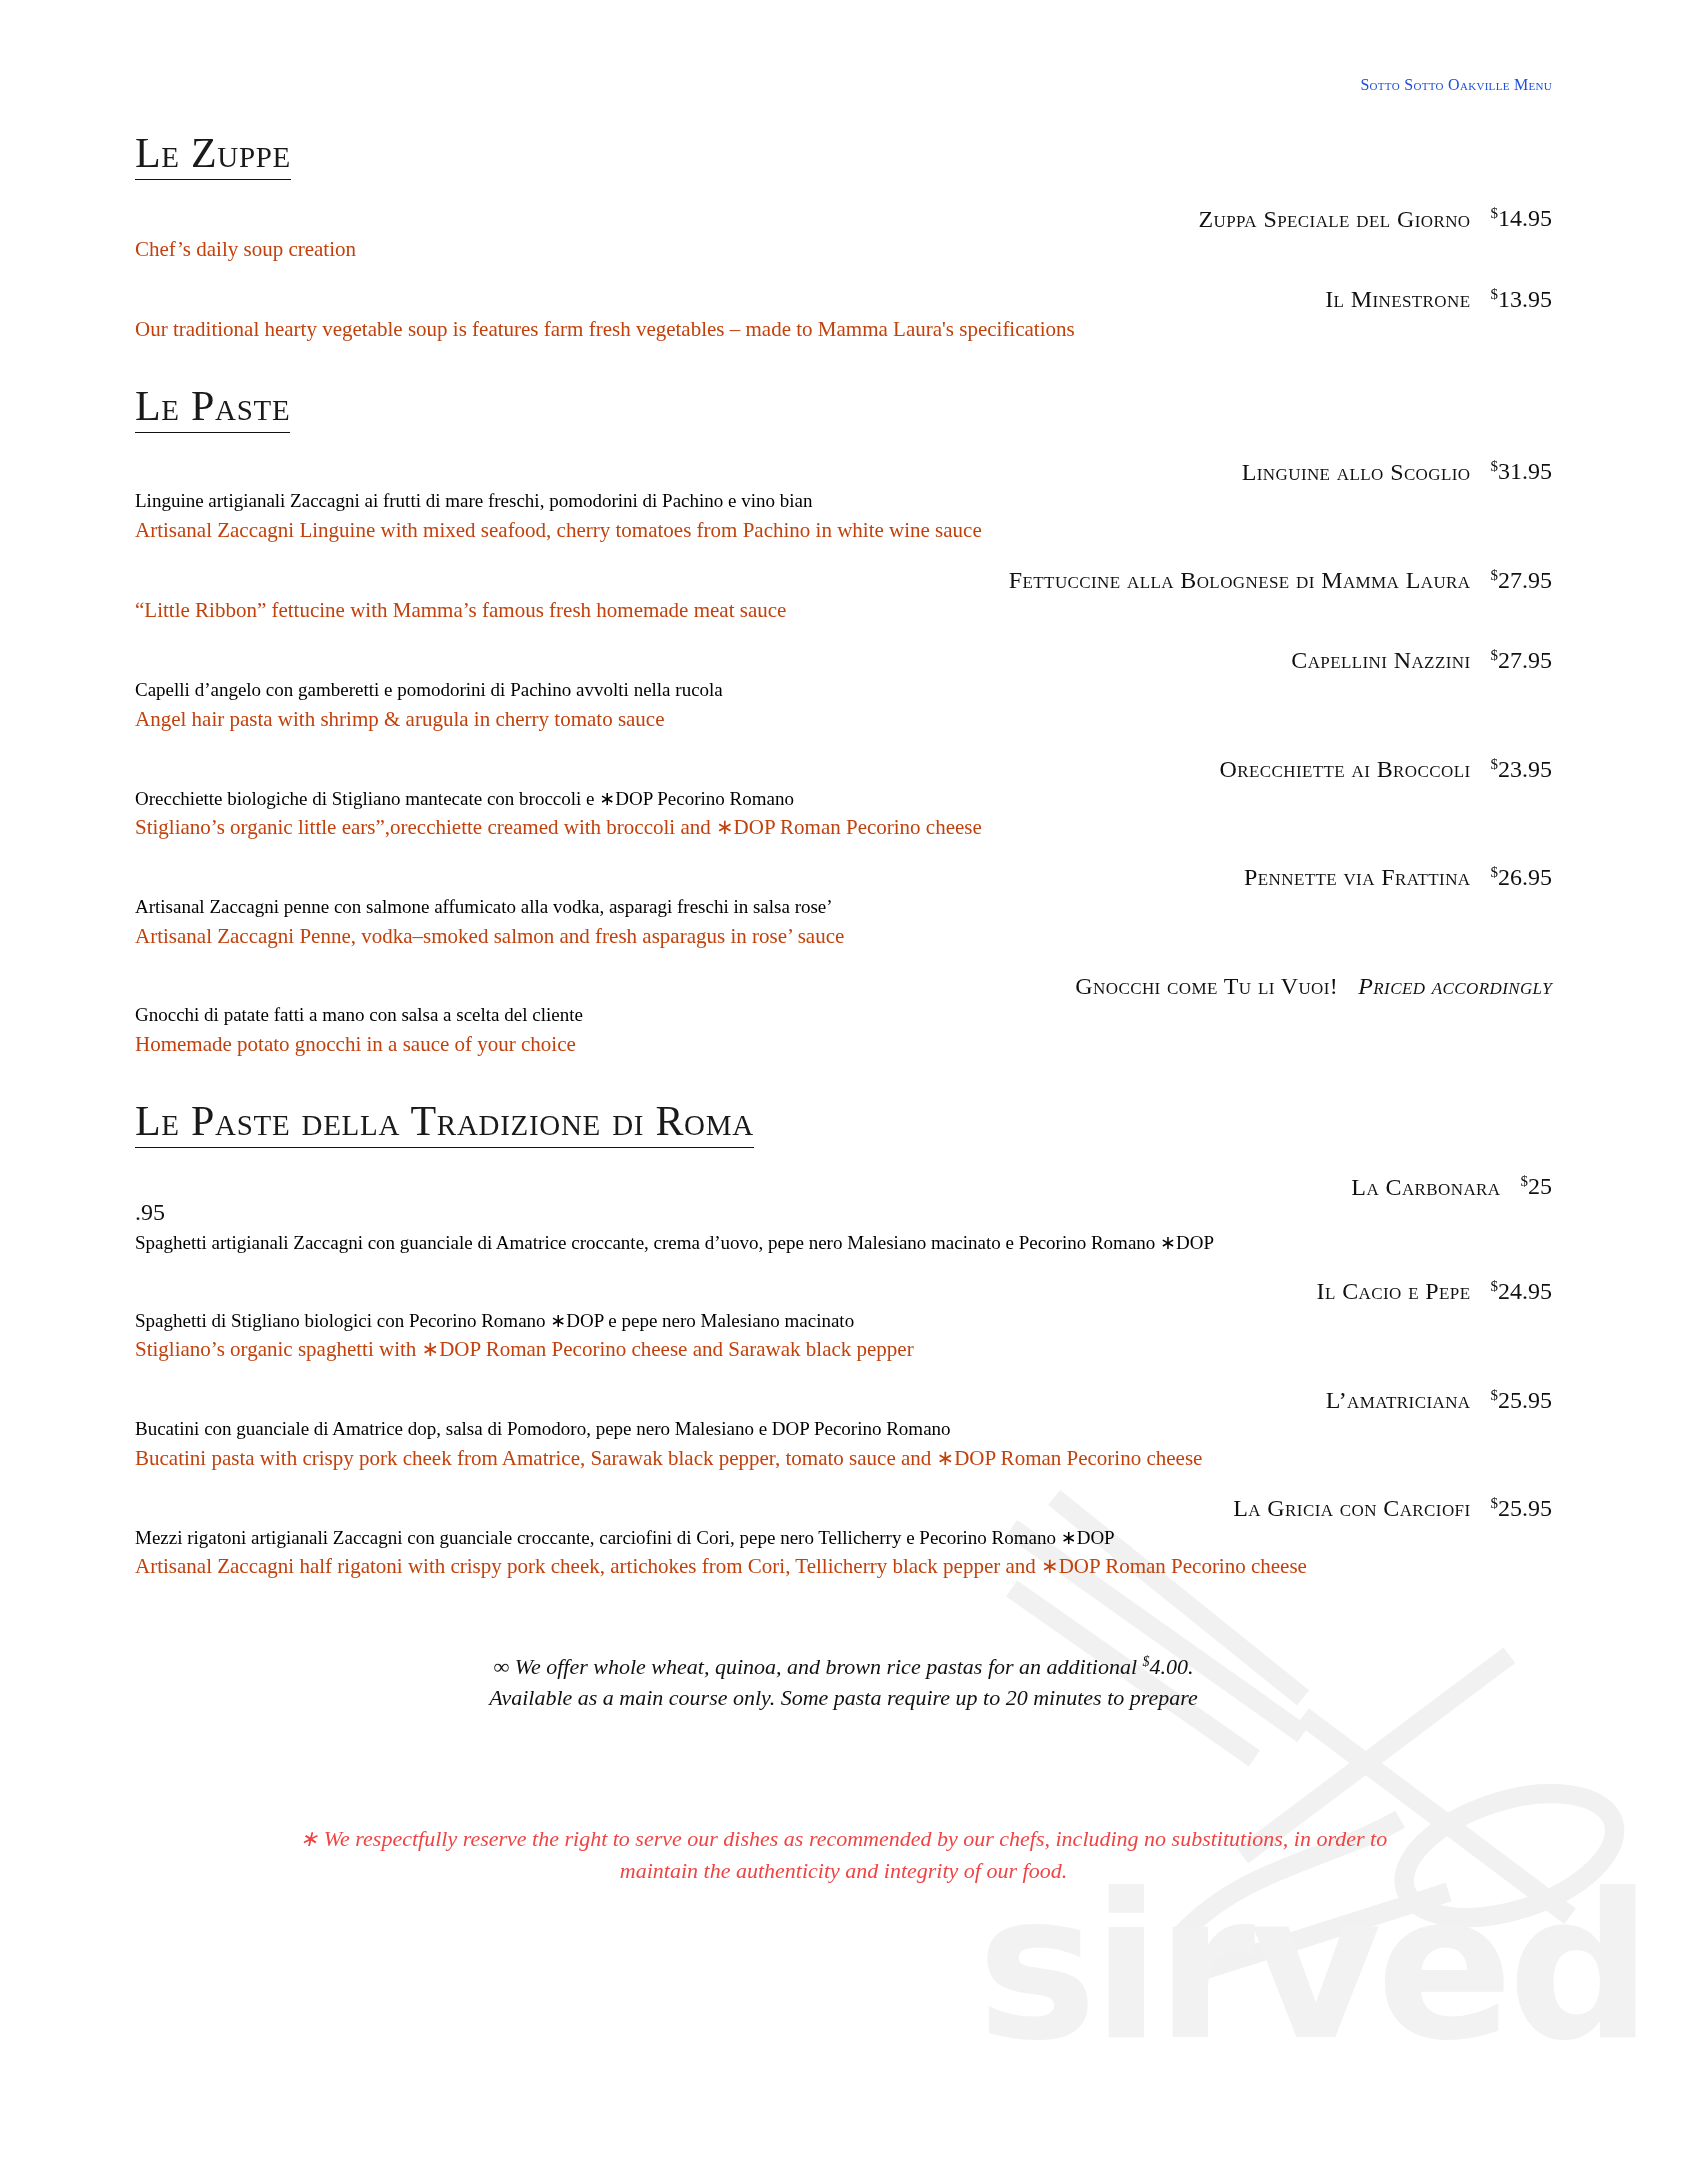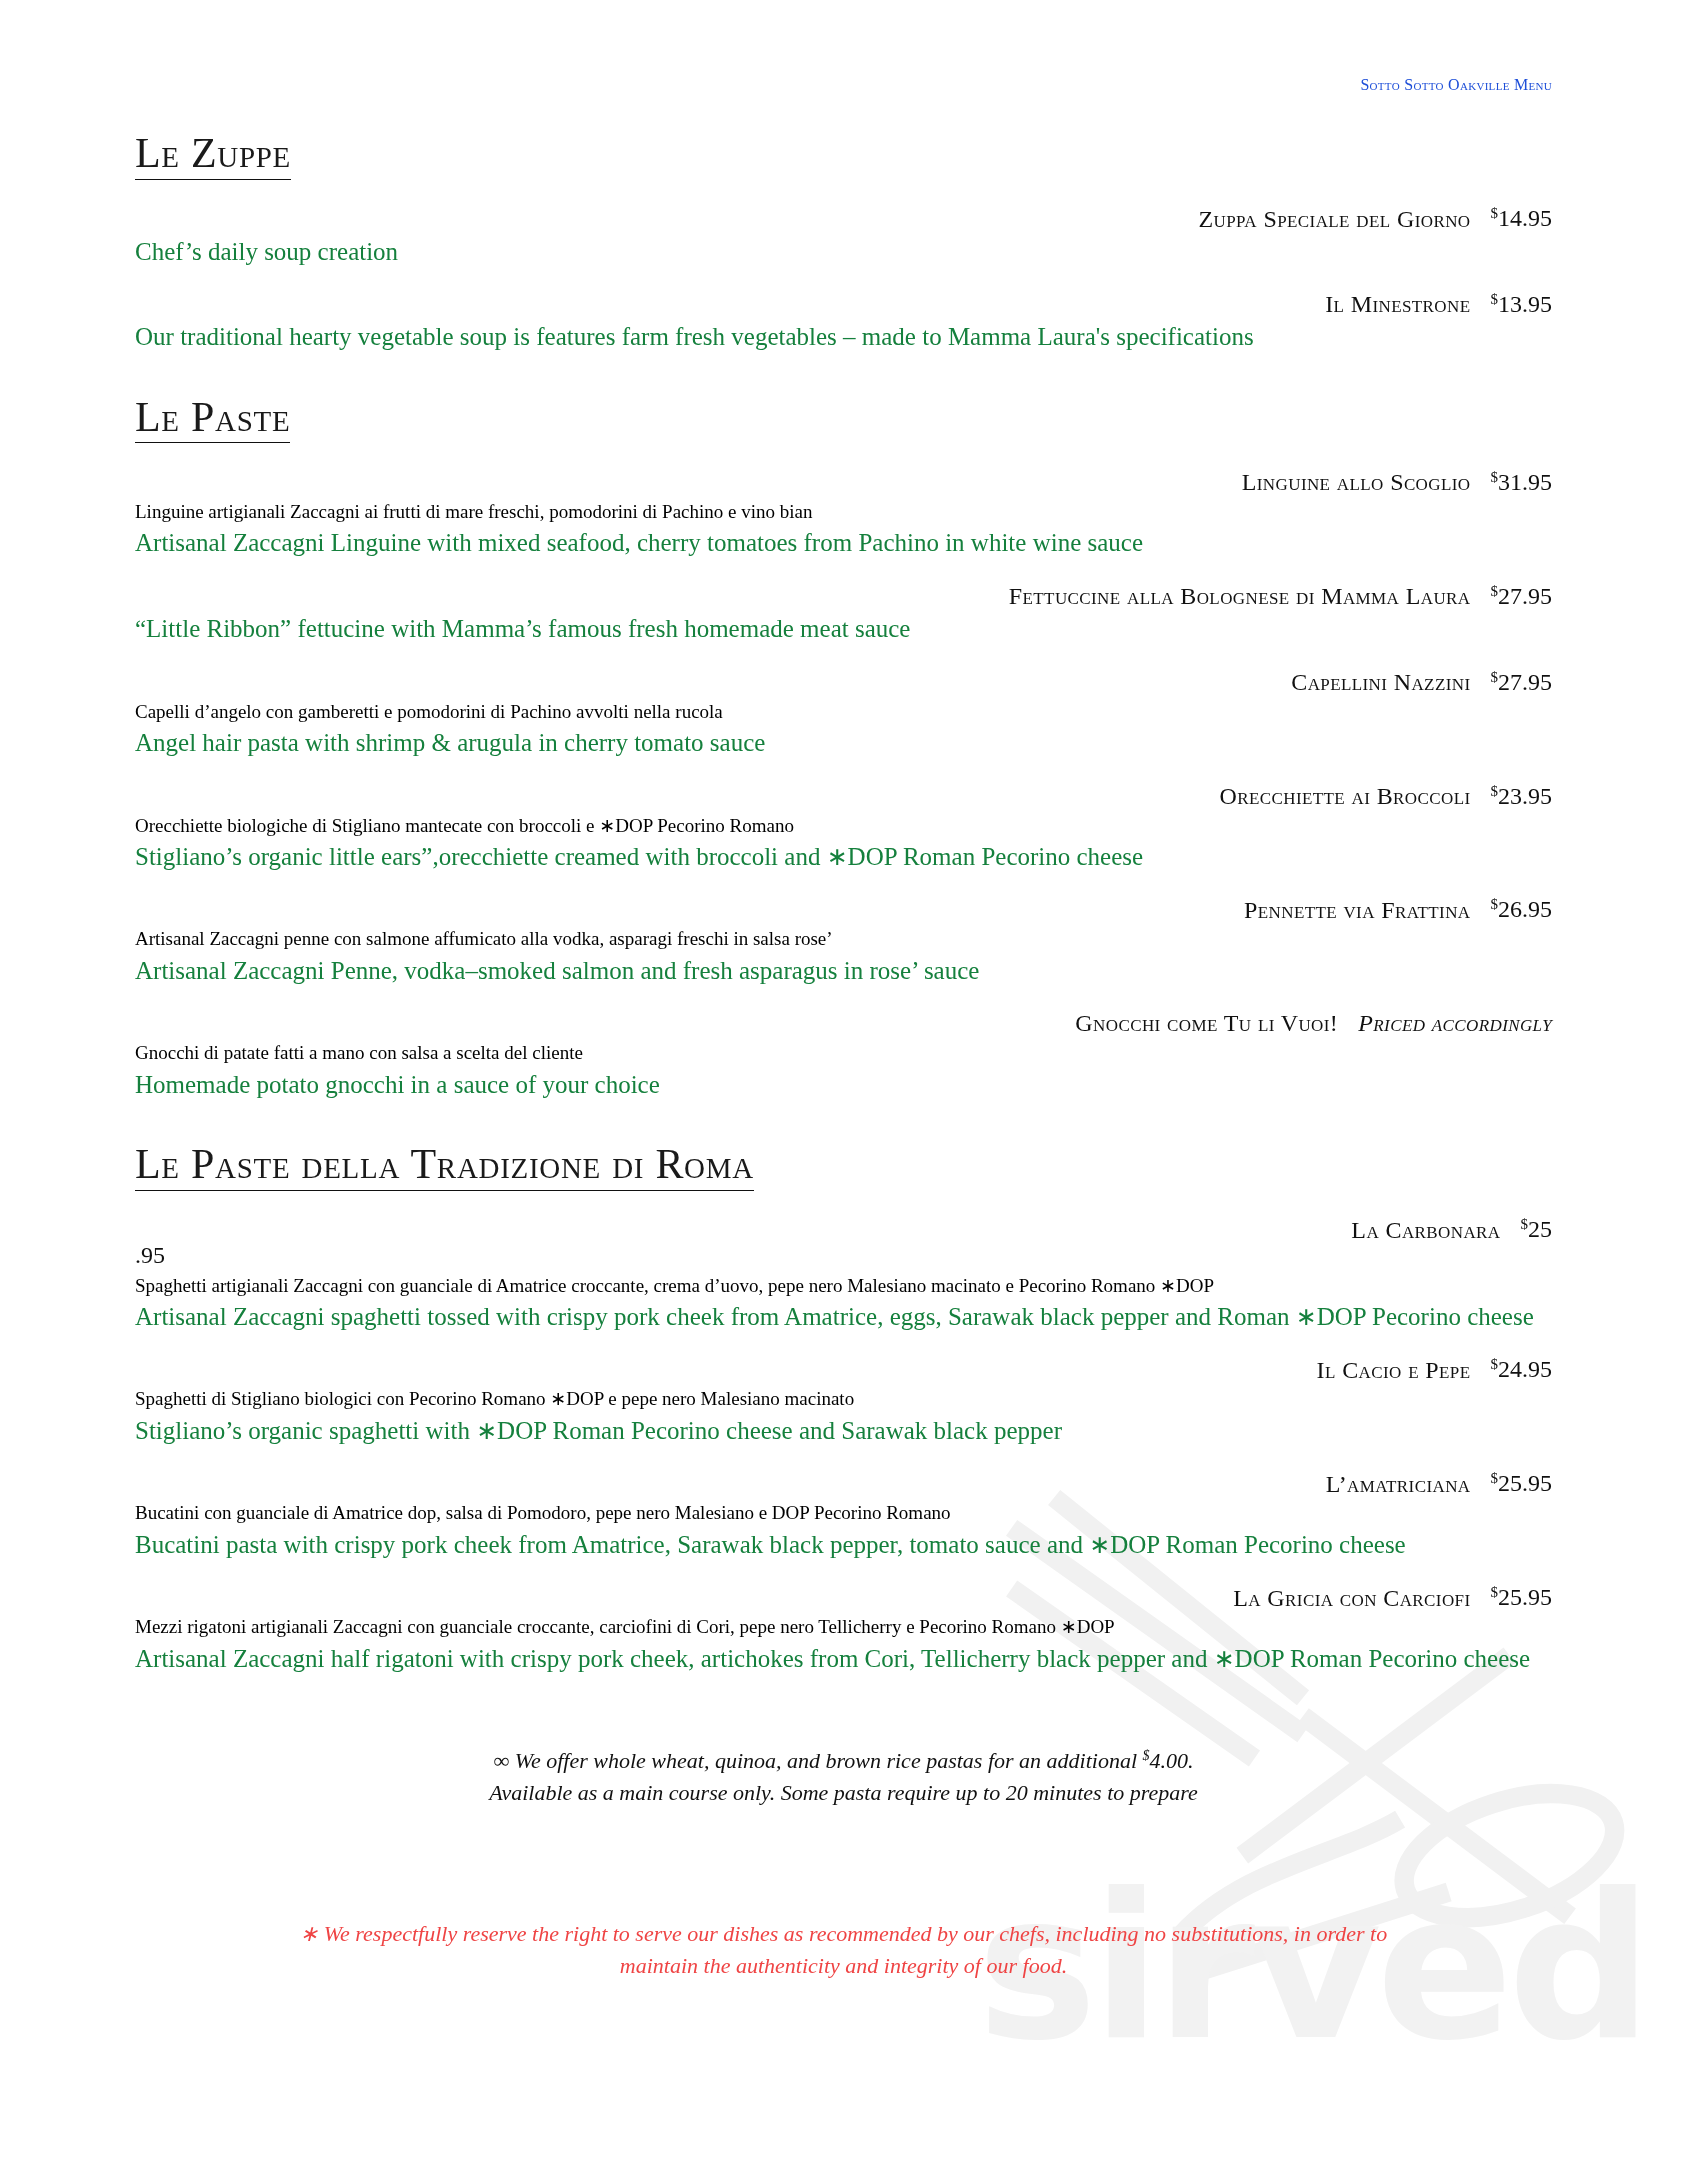--- a/index.html
+++ b/index.html
@@ -112,24 +112,24 @@
     line-height: 1.15;
     margin-top: -1.3px;
   }
   .desc-it {
     font-size: 19px;
     line-height: 1.34;
     margin-top: 2.7px;
     color: #000000;
   }
   .desc-en {
-    font-size: 25px;
+    font-size: 21px;
     line-height: 1.34;
     margin-top: 2px;
-    color: #15803d;
+    color: #c2410c;
   }
 
   
   .notes {
     text-align: center;
     font-style: italic;
     font-size: 22px;
     line-height: 1.45;
     margin-top: 70px;
     color: #111;
@@ -256,21 +256,20 @@
         <div class="section-title">Le Paste della Tradizione di Roma</div>
       </div>
 
       <div class="item">
         <div class="item-head">
           <div class="item-name">La Carbonara</div>
           <div class="item-price"><sup>$</sup><span>25</span></div>
         </div>
         <div class="price-cont">.95</div>
         <div class="desc-it">Spaghetti artigianali Zaccagni con guanciale di Amatrice croccante, crema d’uovo, pepe nero Malesiano macinato e Pecorino Romano ∗DOP</div>
-        <div class="desc-en">Artisanal Zaccagni spaghetti tossed with crispy pork cheek from Amatrice, eggs, Sarawak black pepper and Roman ∗DOP Pecorino cheese</div>
       </div>
 
       <div class="item">
         <div class="item-head">
           <div class="item-name">Il Cacio e Pepe</div>
           <div class="item-price"><sup>$</sup><span>24.95</span></div>
         </div>
         <div class="desc-it">Spaghetti di Stigliano biologici con Pecorino Romano ∗DOP e pepe nero Malesiano macinato</div>
         <div class="desc-en">Stigliano’s organic spaghetti with ∗DOP Roman Pecorino cheese and Sarawak black pepper</div>
       </div>

